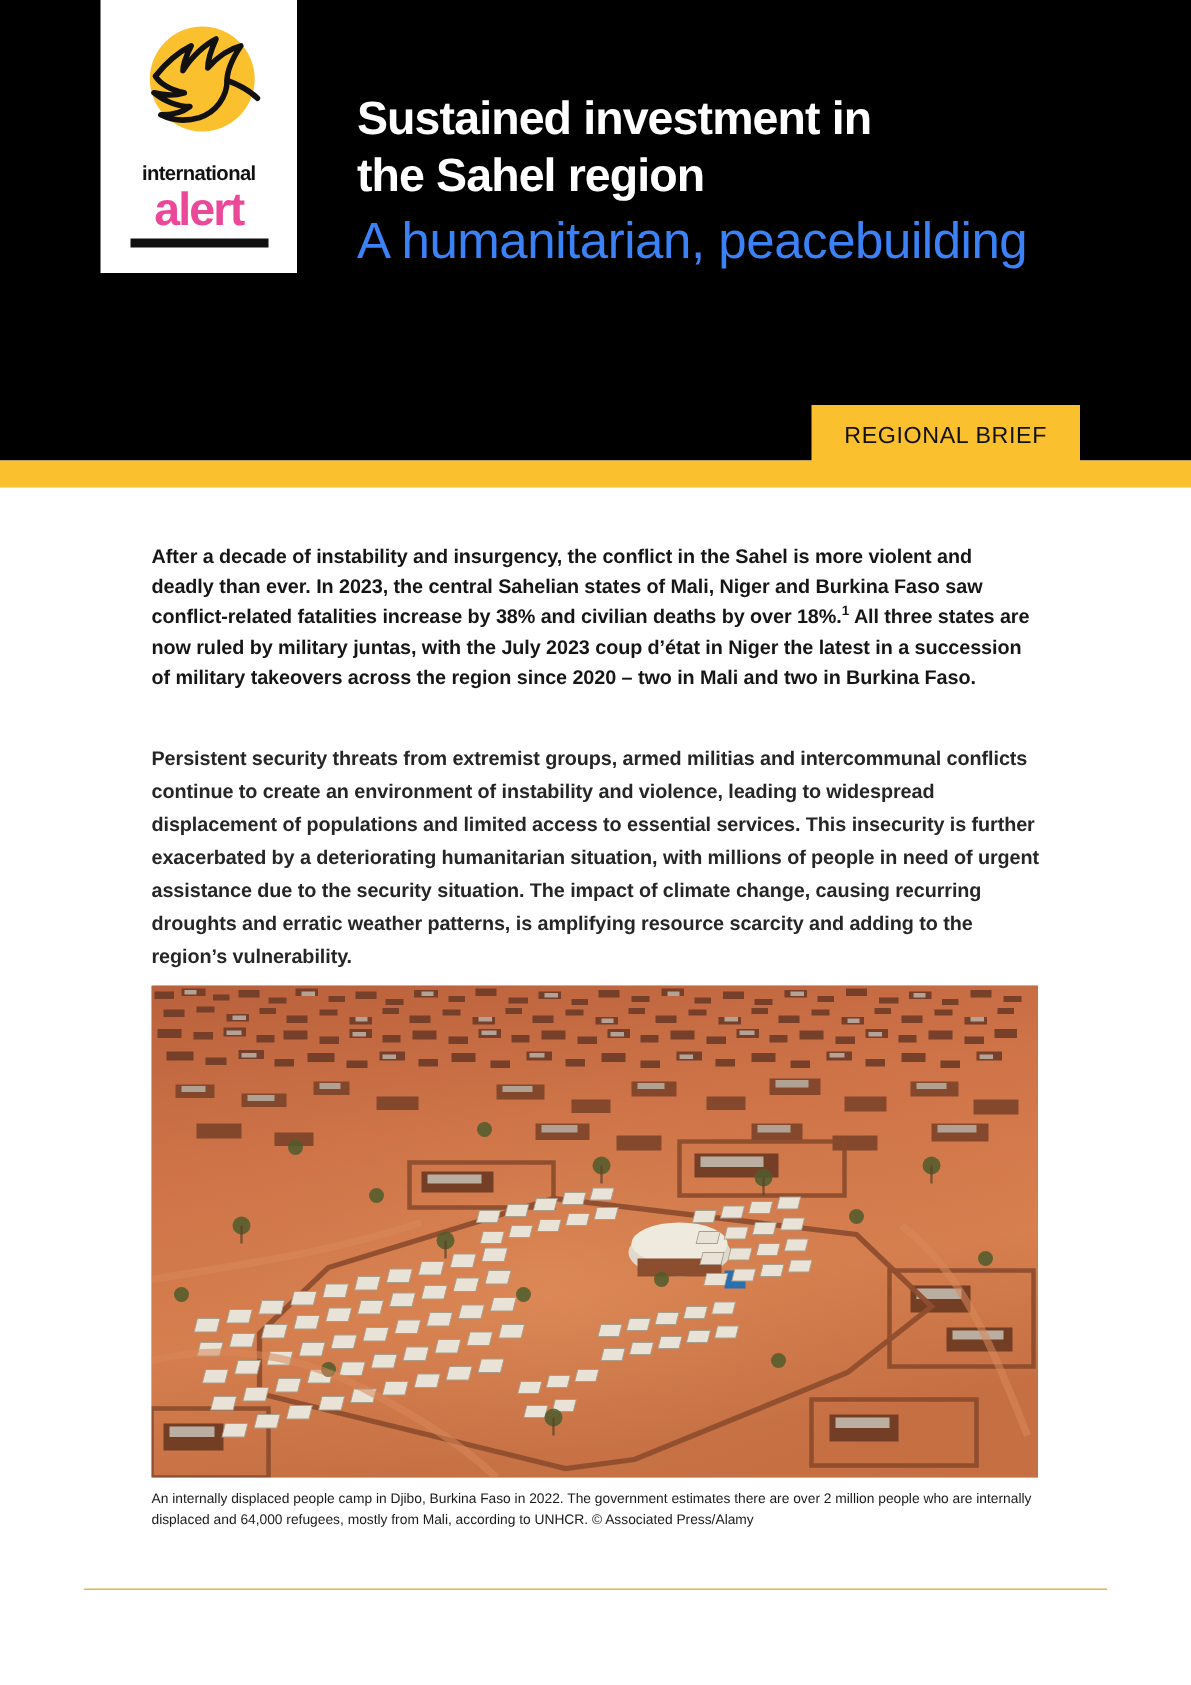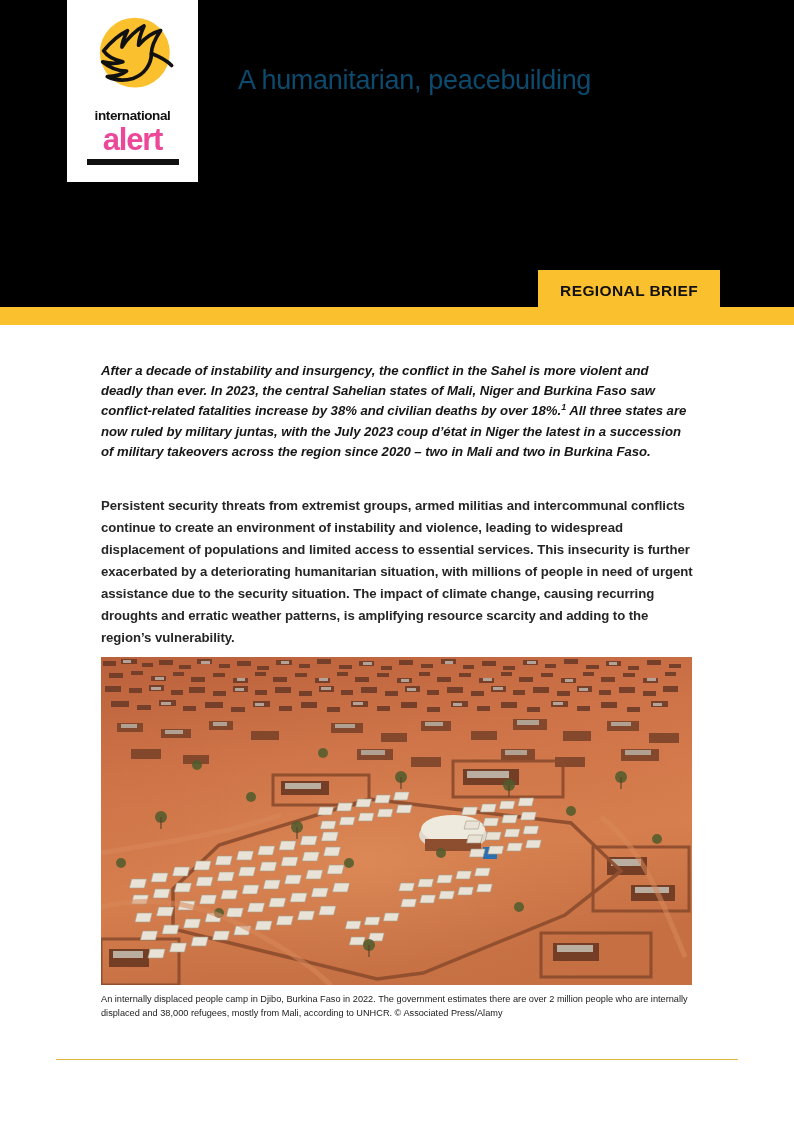--- a/index.html
+++ b/index.html
@@ -37,47 +37,46 @@
   .logo-rule { width: 92px; height: 6px; background: #111; margin-top: 4px; }
 
   .title-block {
     position: absolute; left: 238px; top: 60px; width: 500px;
   }
   .title-main {
     color: #ffffff; font-size: 31px; font-weight: 700;
     line-height: 1.22; letter-spacing: -0.6px;
   }
   .title-sub {
-    color: #0c4a6e; font-size: 27px; font-weight: 400;
+    color: #3b82f6; font-size: 34px; font-weight: 400;
     line-height: 1.25; letter-spacing: -0.3px; margin-top: 4px;
   }
 
   .badge {
     position: absolute; right: 74px; top: 270px;
     background: #FBC02D; color: #111111;
-    font-size: 15.5px; font-weight: 700; letter-spacing: 0.4px;
+    font-size: 15.5px; font-weight: 400; letter-spacing: 0.4px;
     padding: 12px 22px 12px 22px;
     z-index: 5;
   }
   .yellow-band {
     position: absolute; left: 0; top: 307px; width: 794px; height: 18px;
     background: #FBC02D;
   }
 
   
   .body-area { position: absolute; left: 0; top: 325px; width: 794px; }
   .para {
     position: absolute; left: 101px; width: 592px;
     color: #161616;
   }
   .para-lead {
     top: 36px;
     font-size: 13.2px; font-weight: 700; line-height: 1.53;
     letter-spacing: -0.05px;
-    font-style: italic;
   }
   .para-body {
     top: 170px;
     font-size: 13.2px; font-weight: 700; line-height: 1.67;
     letter-spacing: -0.05px; color: #262626;
   }
   .fn { font-size: 9px; vertical-align: super; font-weight: 700; }
 
   
   .photo {
@@ -126,20 +125,22 @@
         </svg>
       </div>
       <div class="logo-word-small">international</div>
       <div class="logo-word-big">alert</div>
       <div class="logo-rule"></div>
     </div>
   </div>
 
   <div class="title-block">
     <div class="title-main">
+      <div>Sustained investment in</div>
+      <div>the Sahel region</div>
     </div>
     <div class="title-sub">
       <div>A humanitarian, peacebuilding</div>
     </div>
   </div>
 
   <div class="badge">REGIONAL BRIEF</div>
   <div class="yellow-band"></div>
 
   <div class="body-area">
@@ -512,17 +513,17 @@
       </g>
 
       <g stroke="#d9885a" stroke-width="5" fill="none" opacity="0.55">
         <path d="M0 250 C50 238 96 246 140 268 C170 284 200 300 230 328"></path>
         <path d="M0 196 C60 186 120 178 180 158"></path>
         <path d="M500 160 C540 190 560 240 584 300"></path>
       </g>
     </svg>
   </div>
 
-  <div class="caption">An internally displaced people camp in Djibo, Burkina Faso in 2022. The government estimates there are over 2 million people who are internally displaced and 38,000 refugees, mostly from Mali, according to UNHCR. © Associated Press/Alamy</div>
+  <div class="caption">An internally displaced people camp in Djibo, Burkina Faso in 2022. The government estimates there are over 2 million people who are internally displaced and 64,000 refugees, mostly from Mali, according to UNHCR. © Associated Press/Alamy</div>
 
   <div class="footer-rule"></div>
 
 </div>
 
 </body></html>

